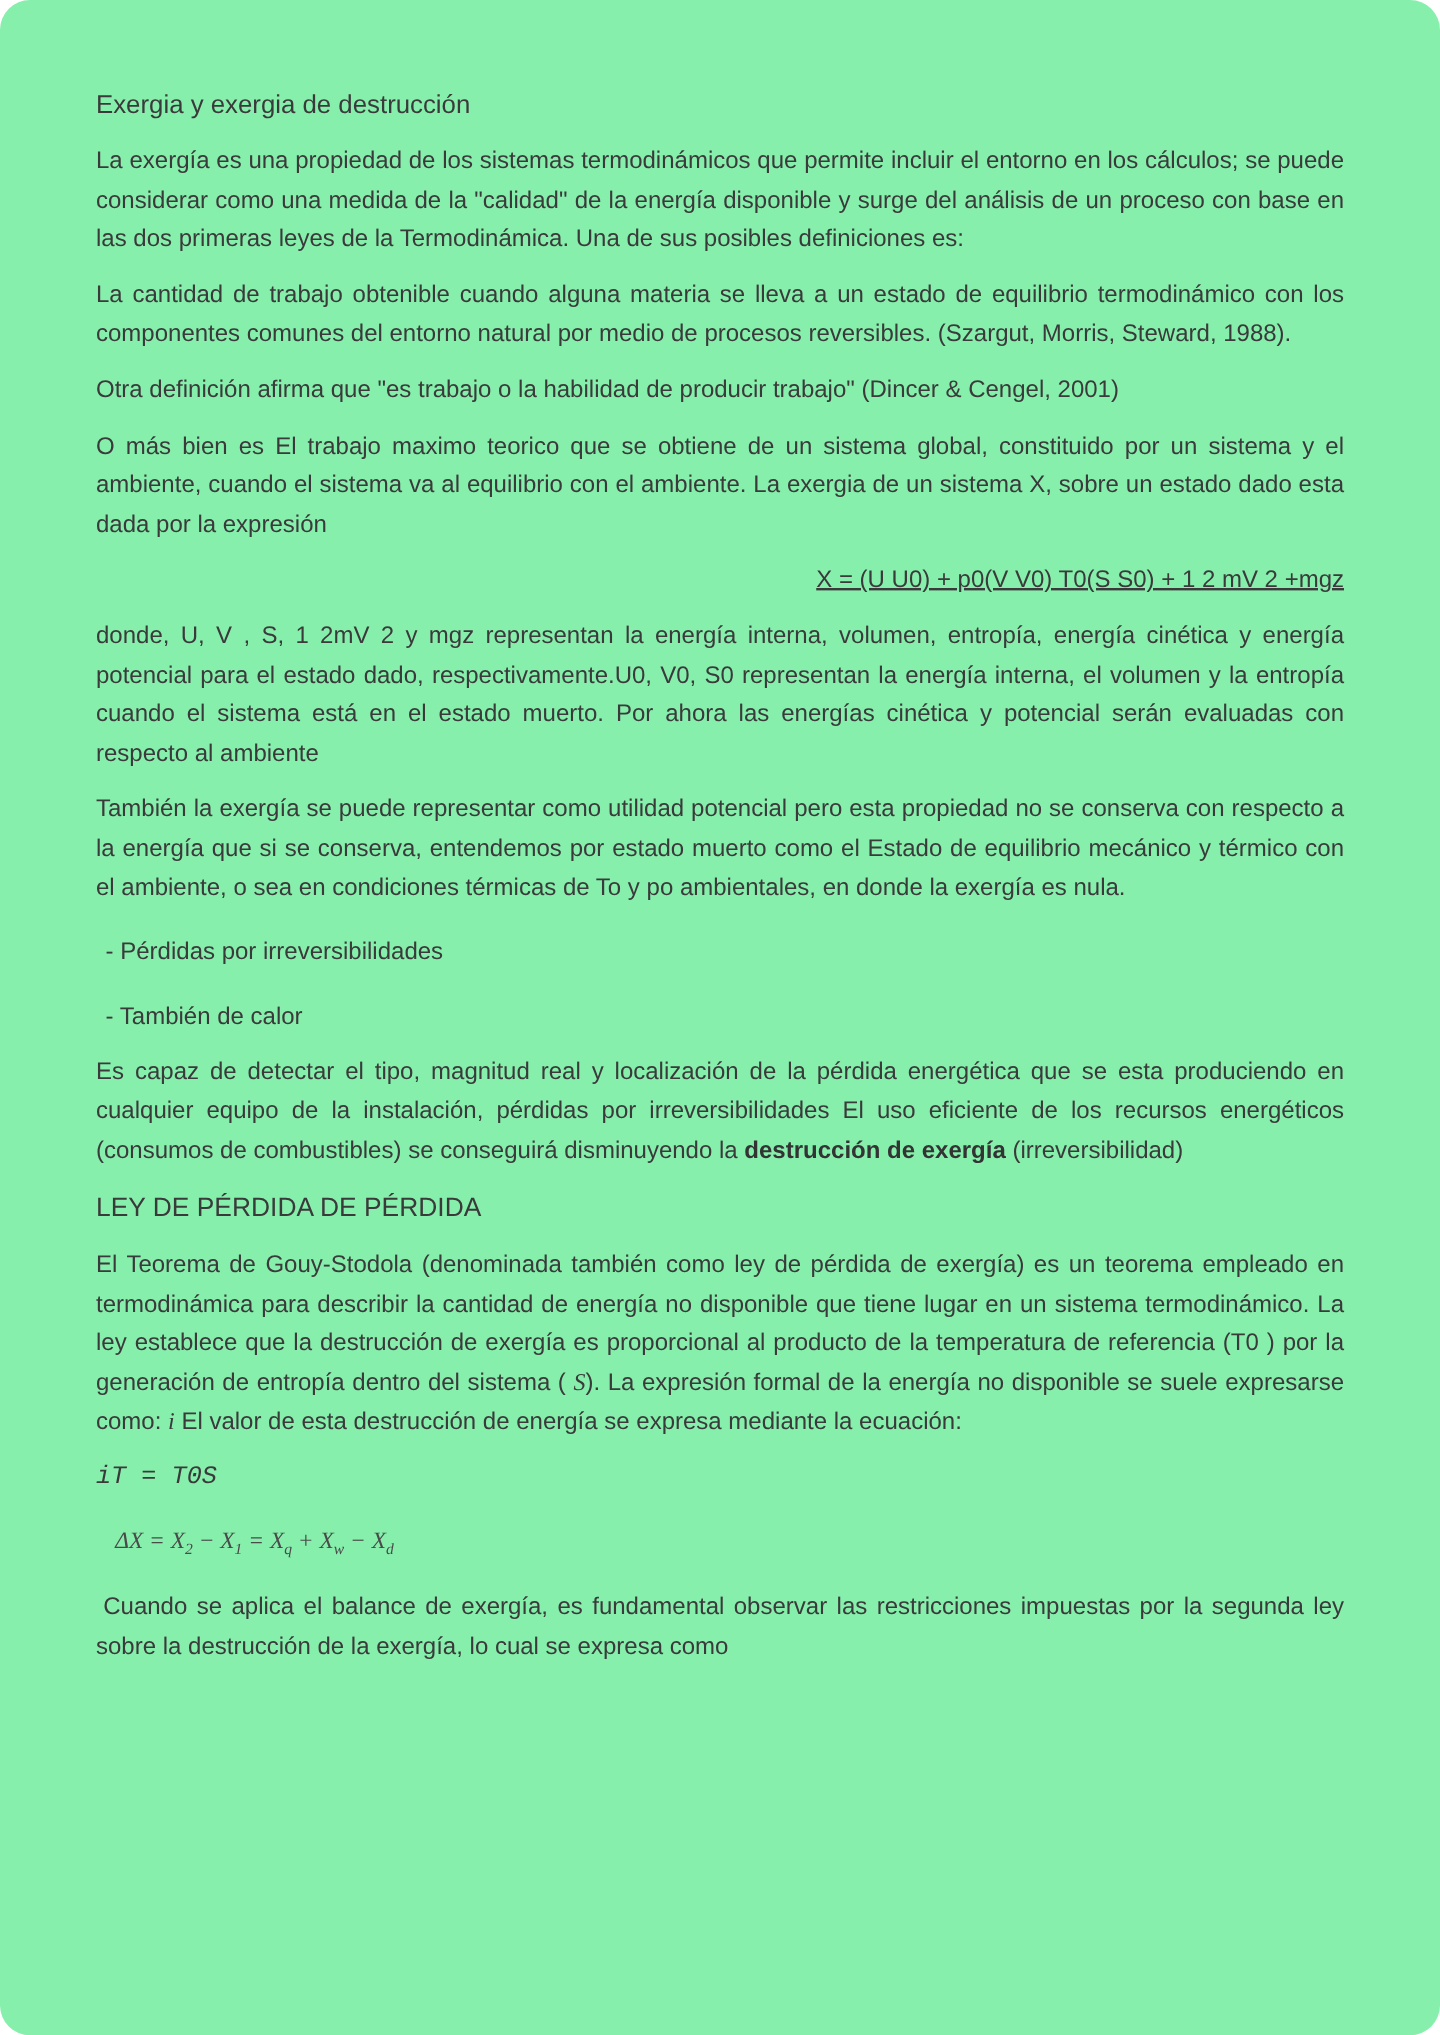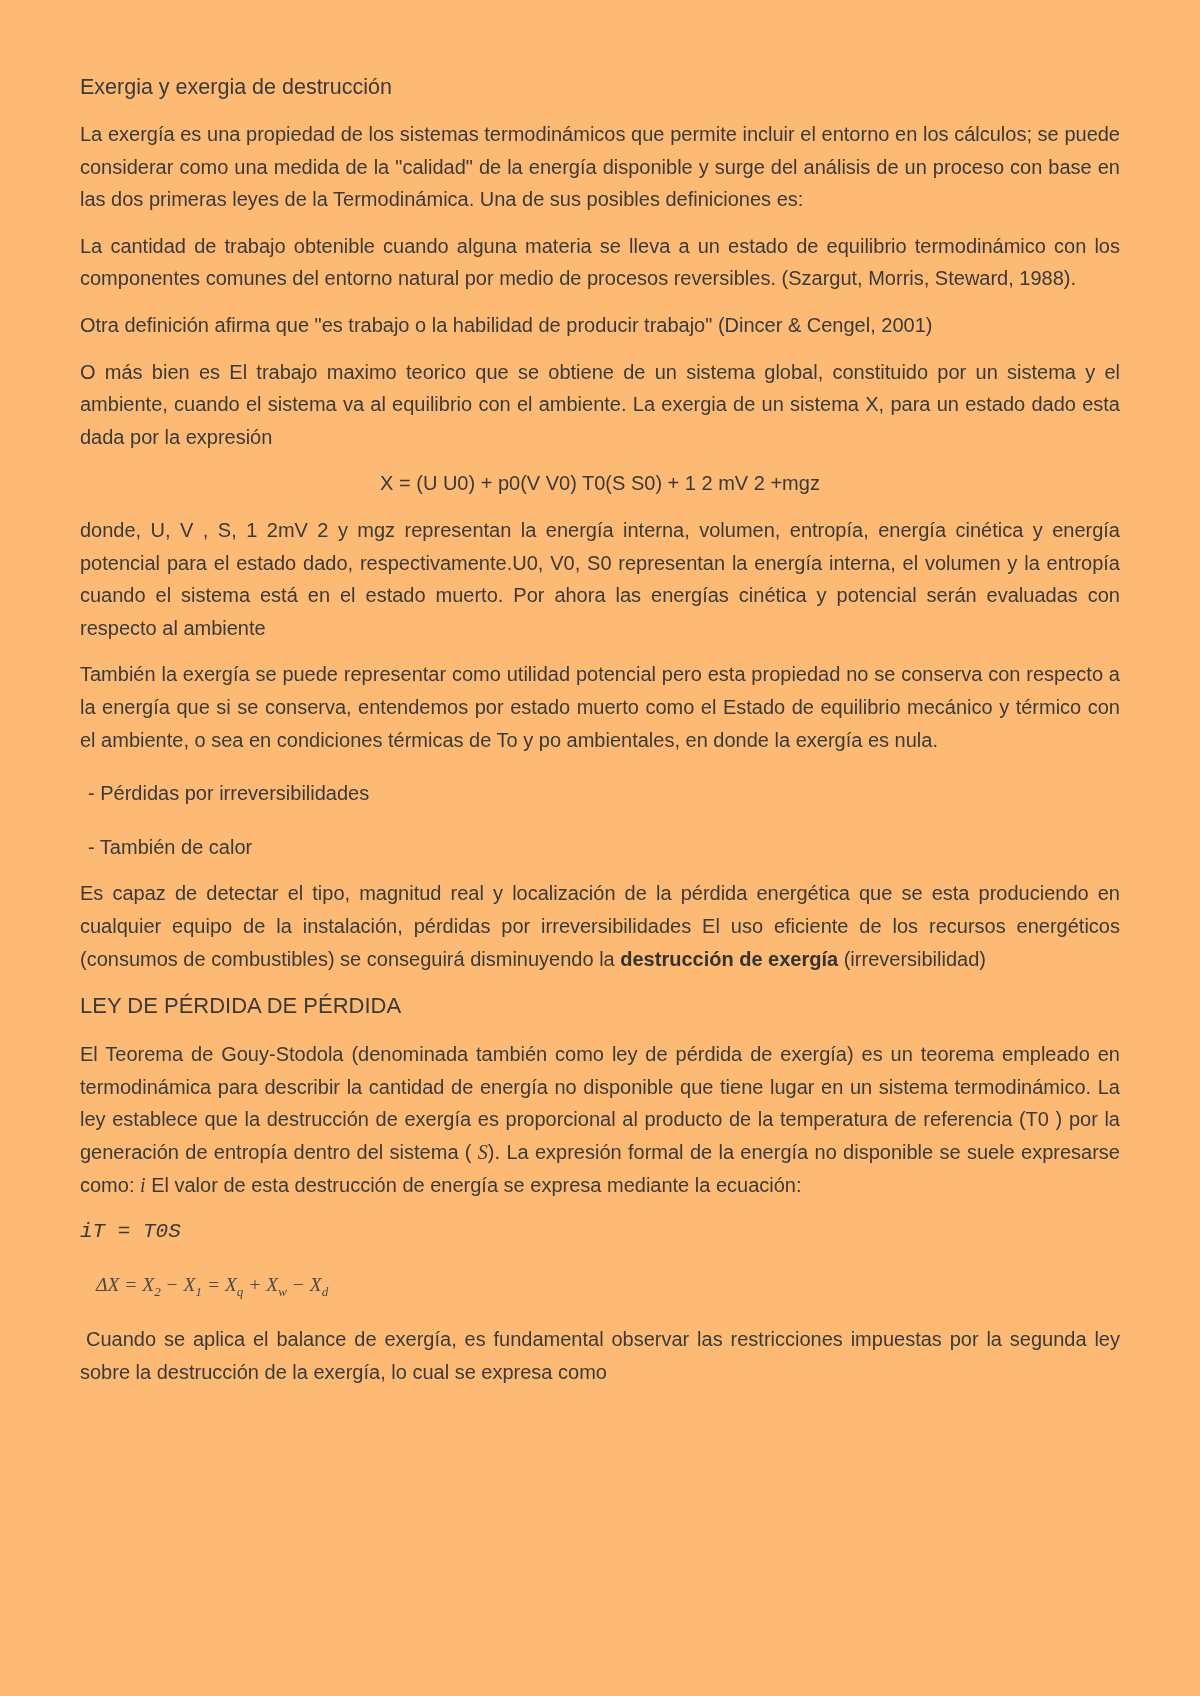--- a/index.html
+++ b/index.html
@@ -8,21 +8,22 @@
     width: 1200px;
     height: 1696px;
     background: #ffffff;
     font-family: "Liberation Sans", sans-serif;
     color: #3a3a3a;
   }
   .page {
     width: 1200px;
     height: 1696px;
     padding: 72px 80px 20px 80px;
-    background: #fdba74;
+    background: #86efac;
+    border-radius: 25px;
   }
   .doc-title {
     font-size: 21.5px;
     font-weight: 400;
     margin: 0 0 16px 0;
     line-height: 1.4;
     color: #3a3a3a;
   }
   .section-heading {
     font-size: 22px;
@@ -40,21 +41,21 @@
   }
   p.no-justify { text-align: left; }
   p.list-item { padding-left: 8px; text-align: left; margin-top: 21px; }
   p.indent-slight { text-indent: 6px; }
   strong { font-weight: 700; color: #333333; }
   .math-inline {
     font-family: "Liberation Serif", serif;
     font-style: italic;
     font-size: 20px;
   }
-  p.formula-plain { text-align: center; }
+  p.formula-plain { text-align: right; text-decoration: underline; }
   p.formula-serif {
     font-family: Liberation Mono, monospace;
     font-style: italic;
     font-size: 21px;
     text-align: left;
     margin: 6px 0 20px 0;
   }
   p.formula-latex {
     font-family: "Liberation Serif", serif;
     font-style: italic;
@@ -75,21 +76,21 @@
 <div class="page">
 
   <h1 class="doc-title">Exergia y exergia de destrucción</h1>
 
   <p>La exergía es una propiedad de los sistemas termodinámicos que permite incluir el entorno en los cálculos; se puede considerar como una medida de la "calidad" de la energía disponible y surge del análisis de un proceso con base en las dos primeras leyes de la Termodinámica. Una de sus posibles definiciones es:</p>
 
   <p>La cantidad de trabajo obtenible cuando alguna materia se lleva a un estado de equilibrio termodinámico con los componentes comunes del entorno natural por medio de procesos reversibles. (Szargut, Morris, Steward, 1988).</p>
 
   <p class="no-justify">Otra definición afirma que "es trabajo o la habilidad de producir trabajo" (Dincer &amp; Cengel, 2001)</p>
 
-  <p>O más bien es El trabajo maximo teorico que se obtiene de un sistema global, constituido por un sistema y el ambiente, cuando el sistema va al equilibrio con el ambiente. La exergia de un sistema X, para un estado dado esta dada por la expresión</p>
+  <p>O más bien es El trabajo maximo teorico que se obtiene de un sistema global, constituido por un sistema y el ambiente, cuando el sistema va al equilibrio con el ambiente. La exergia de un sistema X, sobre un estado dado esta dada por la expresión</p>
 
   <p class="formula-plain">X = (U U0) + p0(V V0) T0(S S0) + 1 2 mV 2 +mgz</p>
 
   <p>donde, U, V , S, 1 2mV 2 y mgz representan la energía interna, volumen, entropía, energía cinética y energía potencial para el estado dado, respectivamente.U0, V0, S0 representan la energía interna, el volumen y la entropía cuando el sistema está en el estado muerto. Por ahora las energías cinética y potencial serán evaluadas con respecto al ambiente</p>
 
   <p>También la exergía se puede representar como utilidad potencial pero esta propiedad no se conserva con respecto a la energía que si se conserva, entendemos por estado muerto como el Estado de equilibrio mecánico y térmico con el ambiente, o sea en condiciones térmicas de To y po ambientales, en donde la exergía es nula.</p>
 
 
   <p class="list-item">- Pérdidas por irreversibilidades</p>
 

